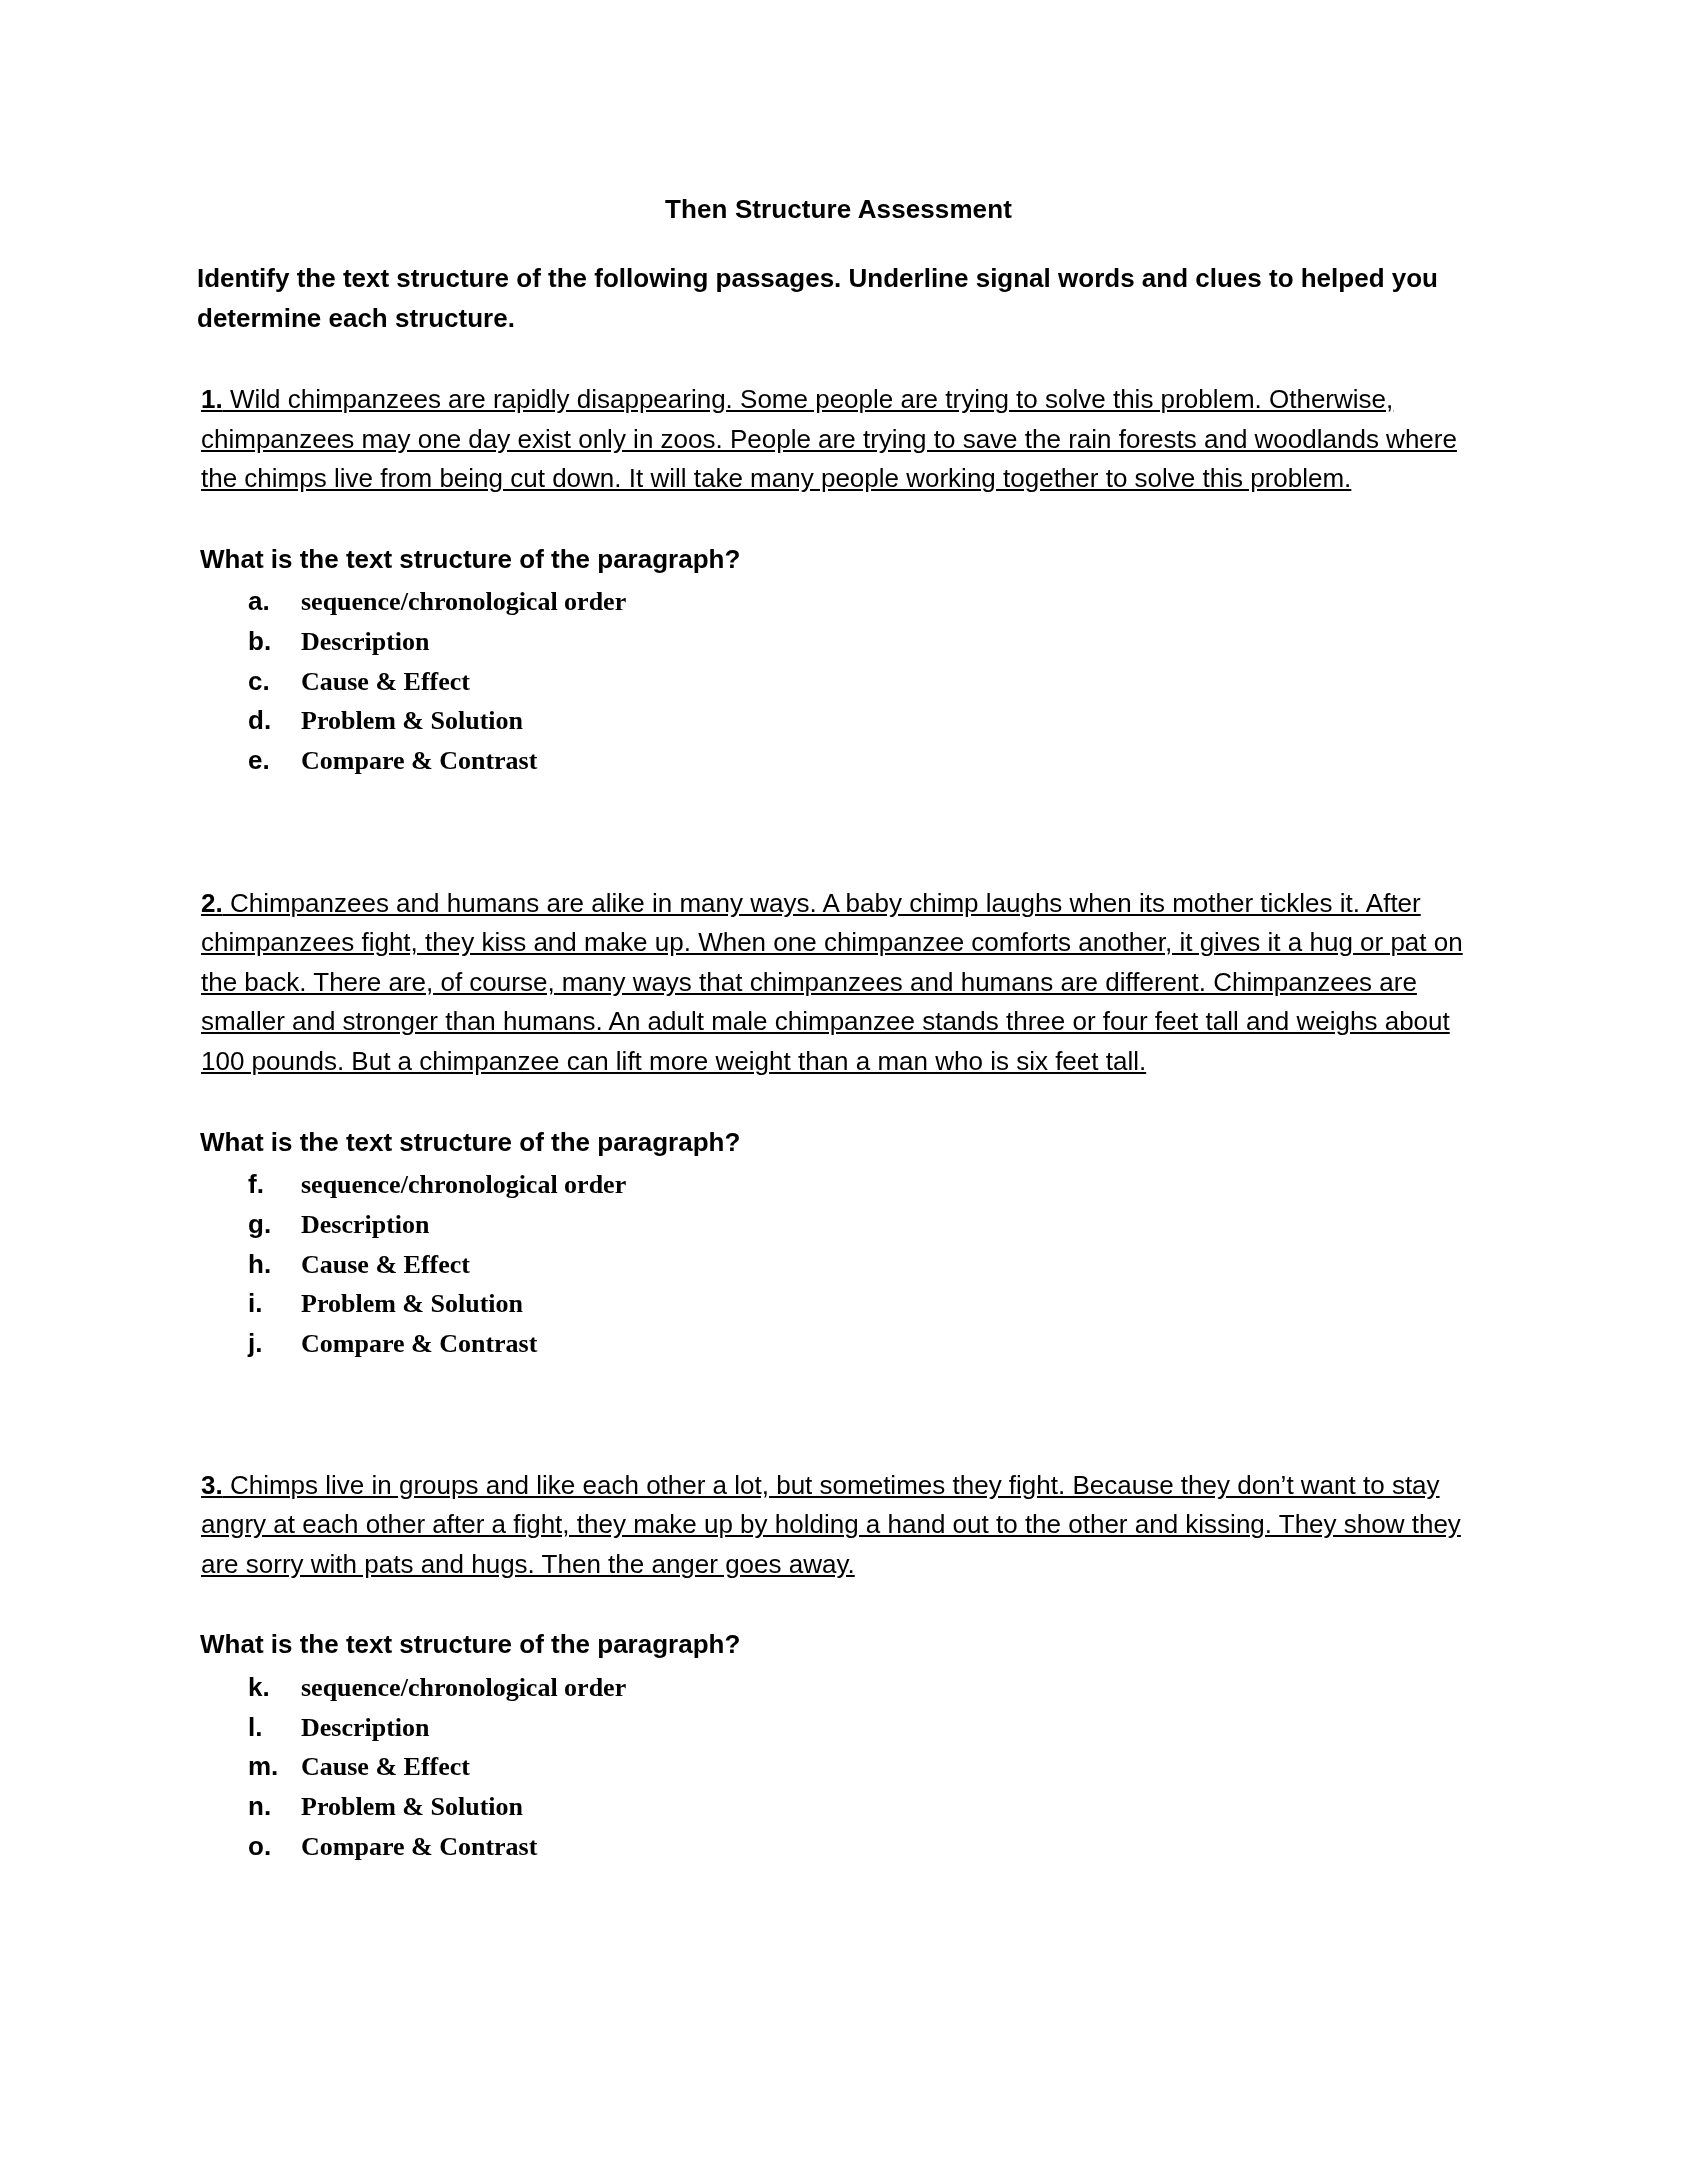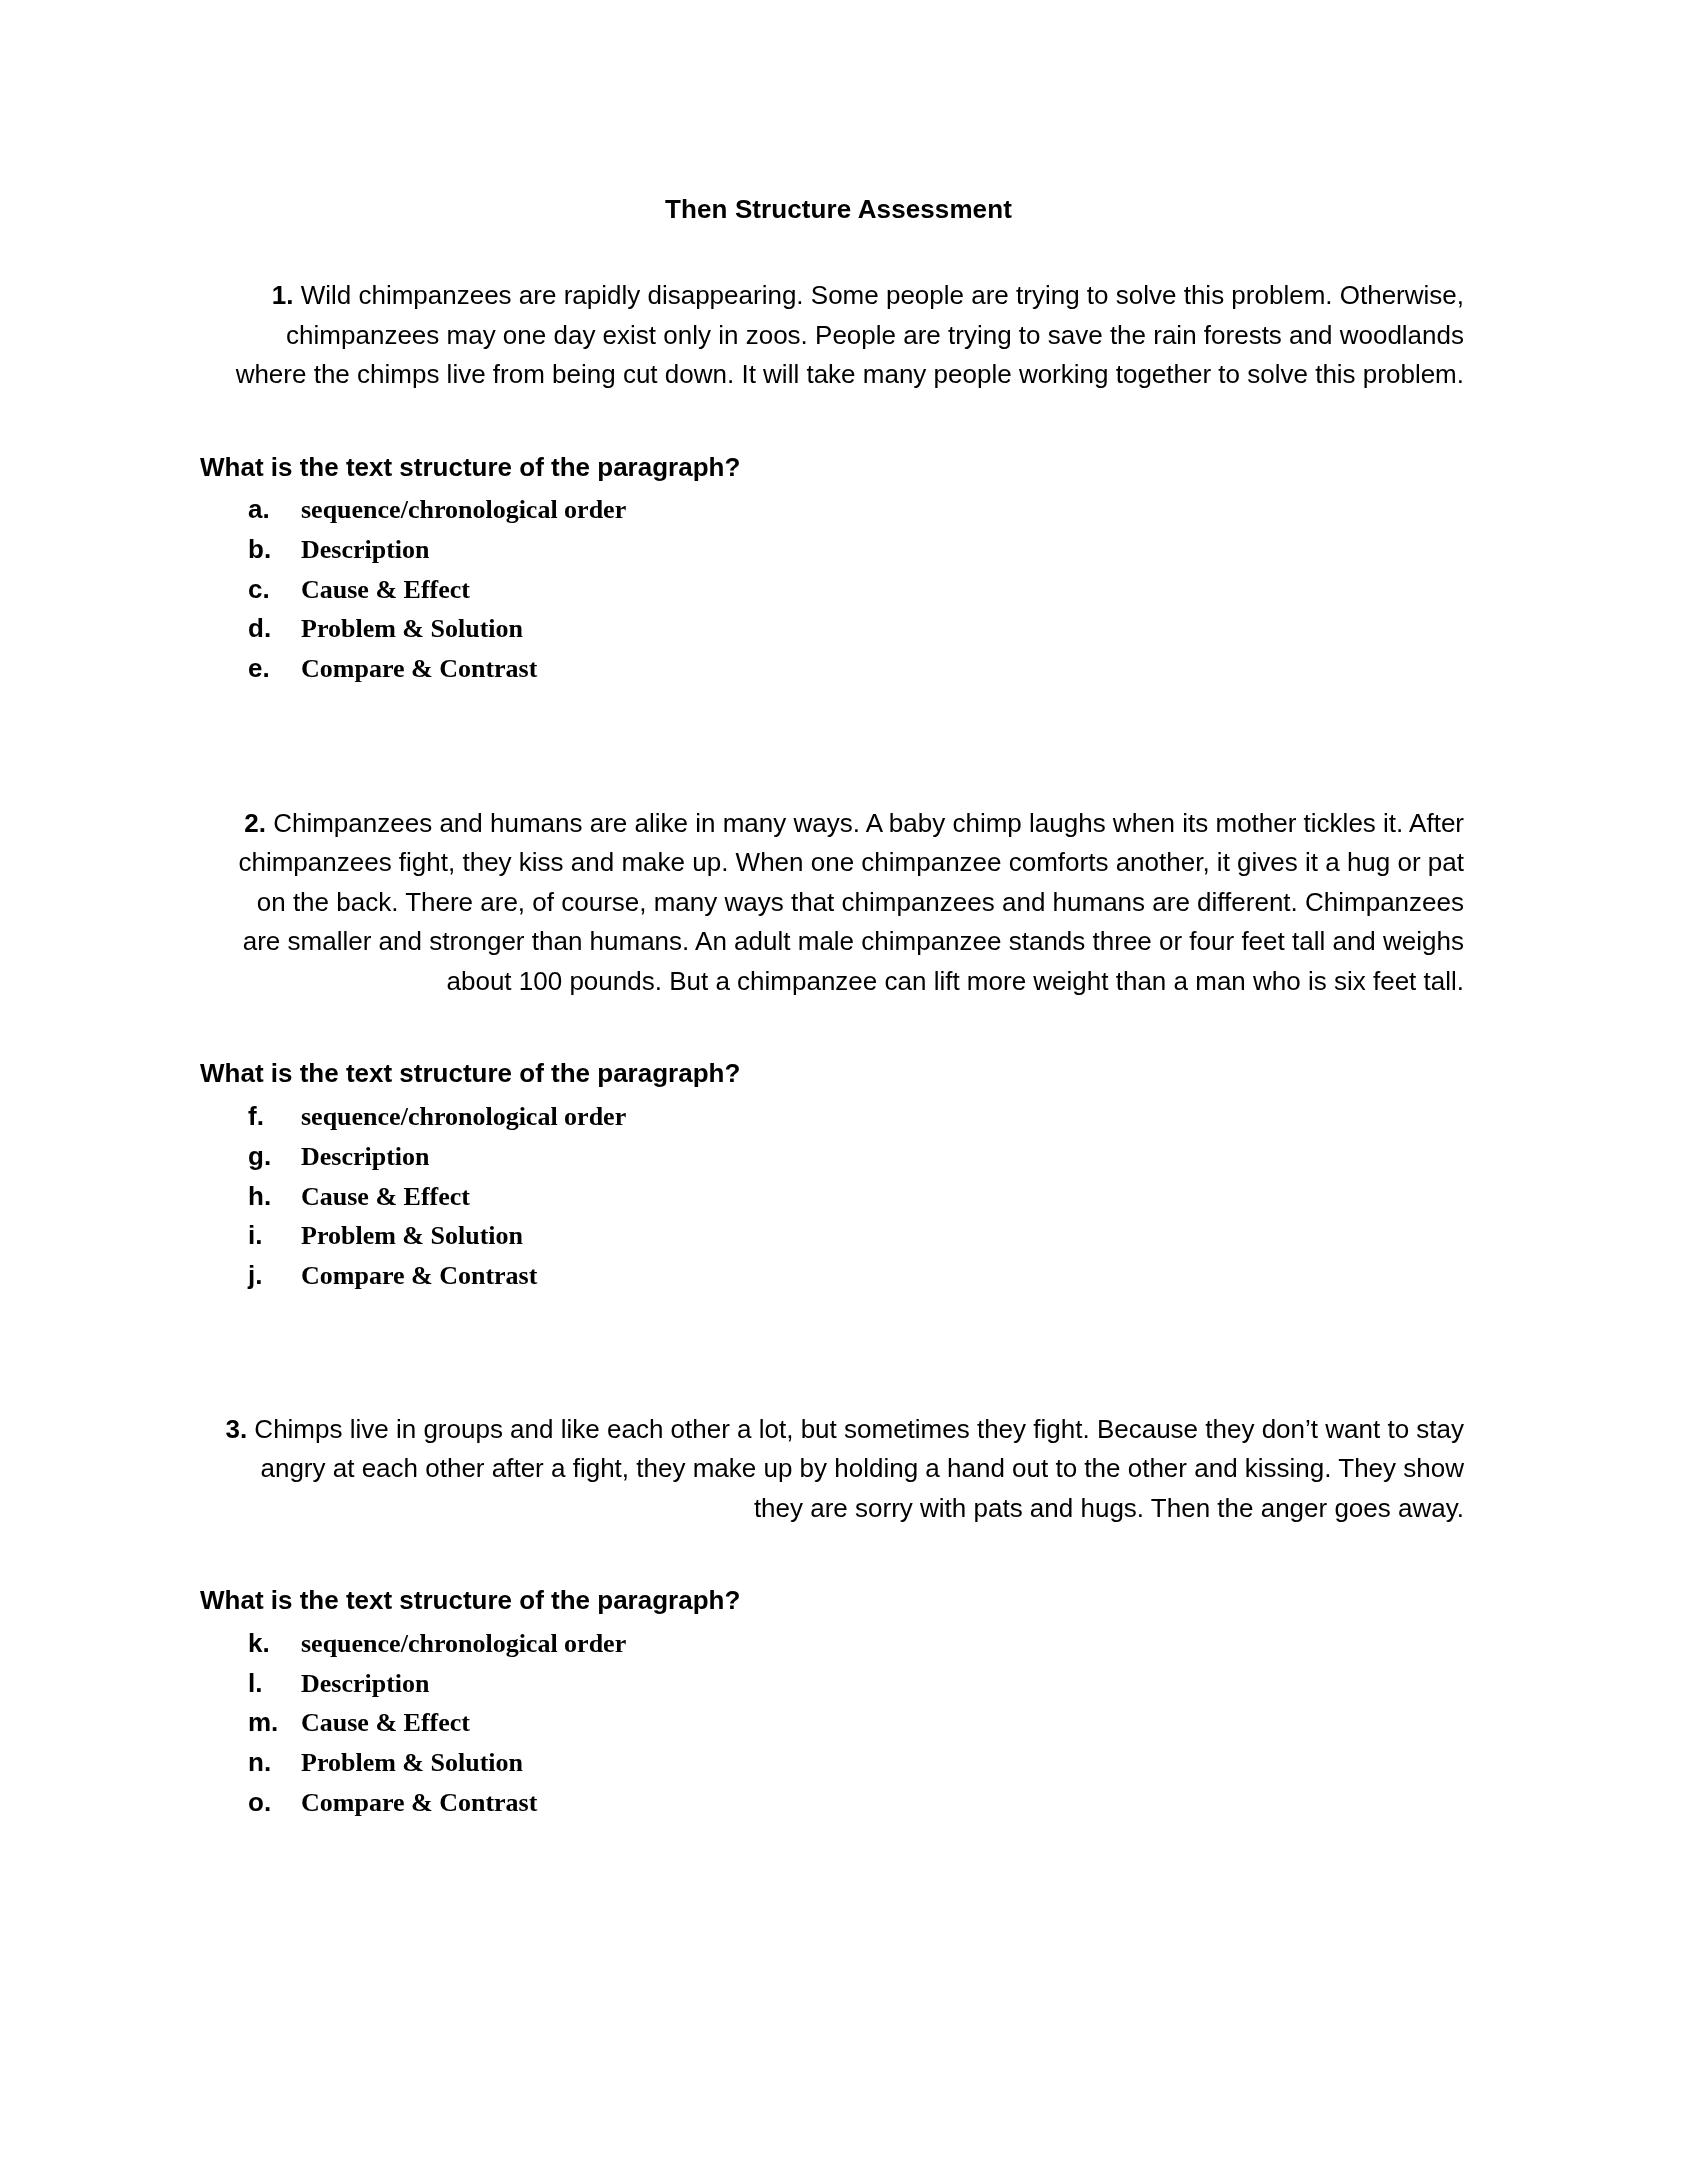--- a/index.html
+++ b/index.html
@@ -39,23 +39,24 @@
   .instructions {
     font-weight: bold;
     font-size: 26px;
     line-height: 1.52;
     margin: 0;
     padding-top: 37px;
   }
   .passage {
     font-size: 26px;
     line-height: 1.52;
-    margin: 16px;
+    margin: 4px;
     padding-top: 38px;
-    text-align: right;
+    text-align: left;
+    text-decoration: underline;
   }
   .passage .num {
     font-weight: bold;
   }
   .question {
     font-weight: bold;
     font-size: 26px;
     line-height: 1.52;
     margin: 3px;
     padding-top: 37px;
@@ -91,20 +92,21 @@
   }
 </style>
 </head>
 <body>
 
 <div class="page">
   <div class="content">
 
     <h1 class="doc-title">Then Structure Assessment</h1>
 
+    <p class="instructions">Identify the text structure of the following passages. Underline signal words and clues to helped you determine each structure.</p>
 
     <p class="passage"><span class="num">1.</span><span> Wild chimpanzees are rapidly disappearing. Some people are trying to solve this problem. Otherwise, chimpanzees may one day exist only in zoos. People are trying to save the rain forests and woodlands where the chimps live from being cut down. It will take many people working together to solve this problem.</span></p>
 
     <p class="question">What is the text structure of the paragraph?</p>
 
     <ol class="choices">
       <li>
         <span class="marker">a.</span>
         <span class="choice-text">sequence/chronological order</span>
       </li>

